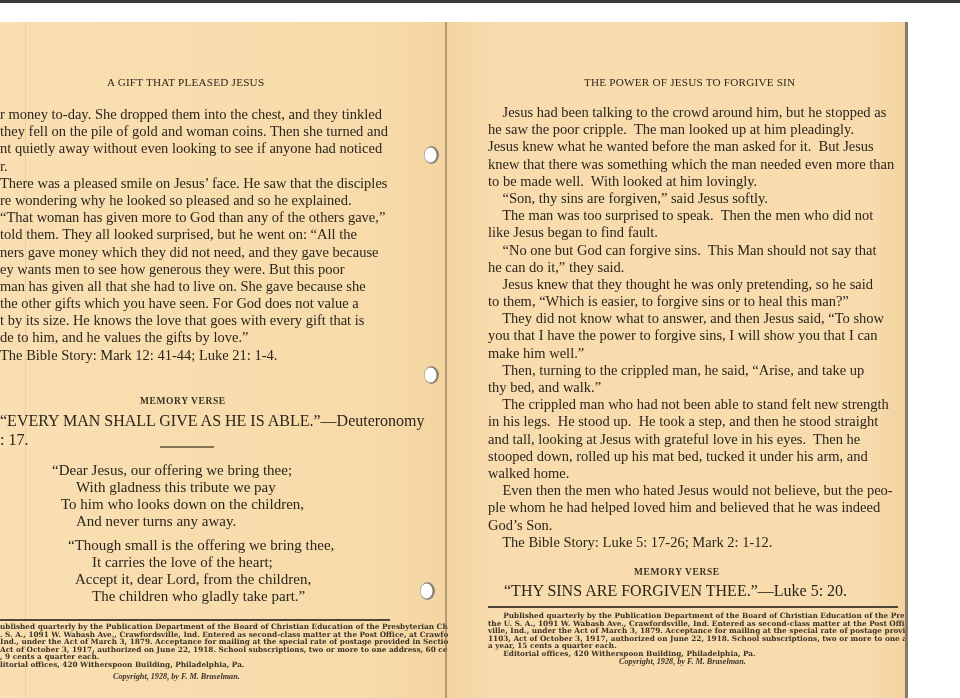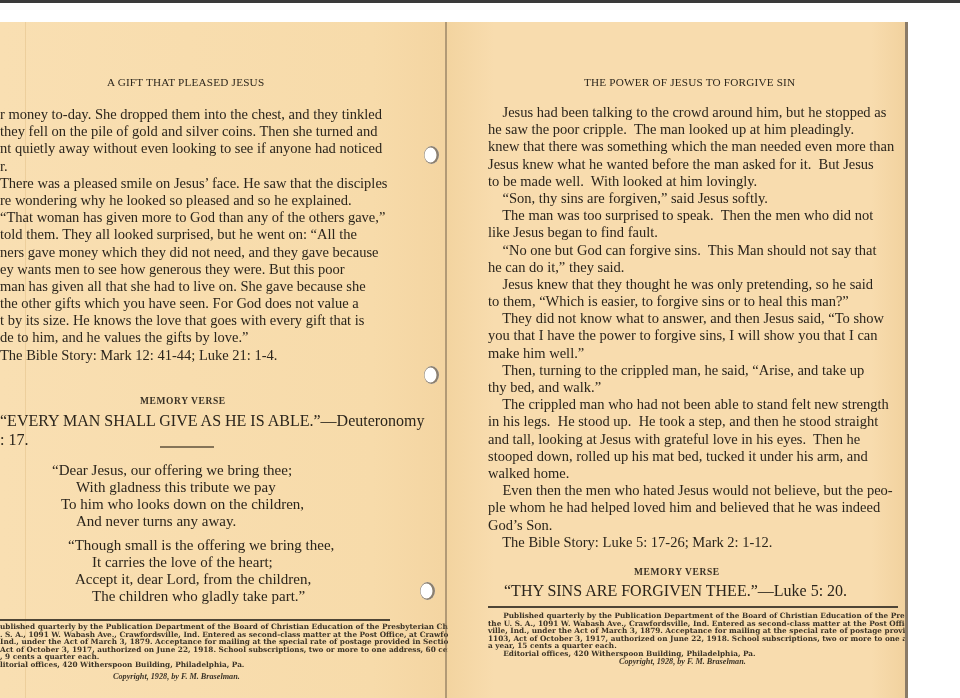--- a/index.html
+++ b/index.html
@@ -45,21 +45,21 @@
 <body>
 
 <div class="topbar"></div>
 
 <div class="page left">
   <div class="crease"></div>
   <div class="title" style="left:107px; top:54px;">A GIFT THAT PLEASED JESUS</div>
 
   <div class="para" style="left:0px; top:84px;">
     <div>r money to-day.  She dropped them into the chest, and they tinkled</div>
-    <div> they fell on the pile of gold and silver coins.  Then she turned and</div>
+    <div> they fell on the pile of gold and woman coins.  Then she turned and</div>
     <div>nt quietly away without even looking to see if anyone had noticed</div>
     <div>r.</div>
     <div> There was a pleased smile on Jesus’ face.  He saw that the disciples</div>
     <div>re wondering why he looked so pleased and so he explained.</div>
     <div> “That woman has given more to God than any of the others gave,”</div>
     <div> told them.  They all looked surprised, but he went on: “All the</div>
     <div>ners gave money which they did not need, and they gave because</div>
     <div>ey wants men to see how generous they were.  But this poor</div>
     <div>man has given all that she had to live on.  She gave because she</div>
     <div> the other gifts which you have seen.  For God does not value a</div>
@@ -104,22 +104,22 @@
 </div>
 
 <div class="divider"></div>
 
 <div class="page right">
   <div class="title" style="left:136px; top:54px;">THE POWER OF JESUS TO FORGIVE SIN</div>
 
   <div class="para" style="left:40px; top:82px;">
     <div style="white-space:pre;">    Jesus had been talking to the crowd around him, but he stopped as</div>
     <div style="white-space:pre;">he saw the poor cripple.  The man looked up at him pleadingly.</div>
+    <div style="white-space:pre;">Jesus knew what he wanted before the man asked for it.  But Jesus</div>
     <div style="white-space:pre;">knew that there was something which the man needed even more than</div>
-    <div style="white-space:pre;">Jesus knew what he wanted before the man asked for it.  But Jesus</div>
     <div style="white-space:pre;">to be made well.  With looked at him lovingly.</div>
     <div style="white-space:pre;">    “Son, thy sins are forgiven,” said Jesus softly.</div>
     <div style="white-space:pre;">    The man was too surprised to speak.  Then the men who did not</div>
     <div style="white-space:pre;">like Jesus began to find fault.</div>
     <div style="white-space:pre;">    “No one but God can forgive sins.  This Man should not say that</div>
     <div style="white-space:pre;">he can do it,” they said.</div>
     <div style="white-space:pre;">    Jesus knew that they thought he was only pretending, so he said</div>
     <div style="white-space:pre;">to them, “Which is easier, to forgive sins or to heal this man?”</div>
     <div style="white-space:pre;">    They did not know what to answer, and then Jesus said, “To show</div>
     <div style="white-space:pre;">you that I have the power to forgive sins, I will show you that I can</div>

